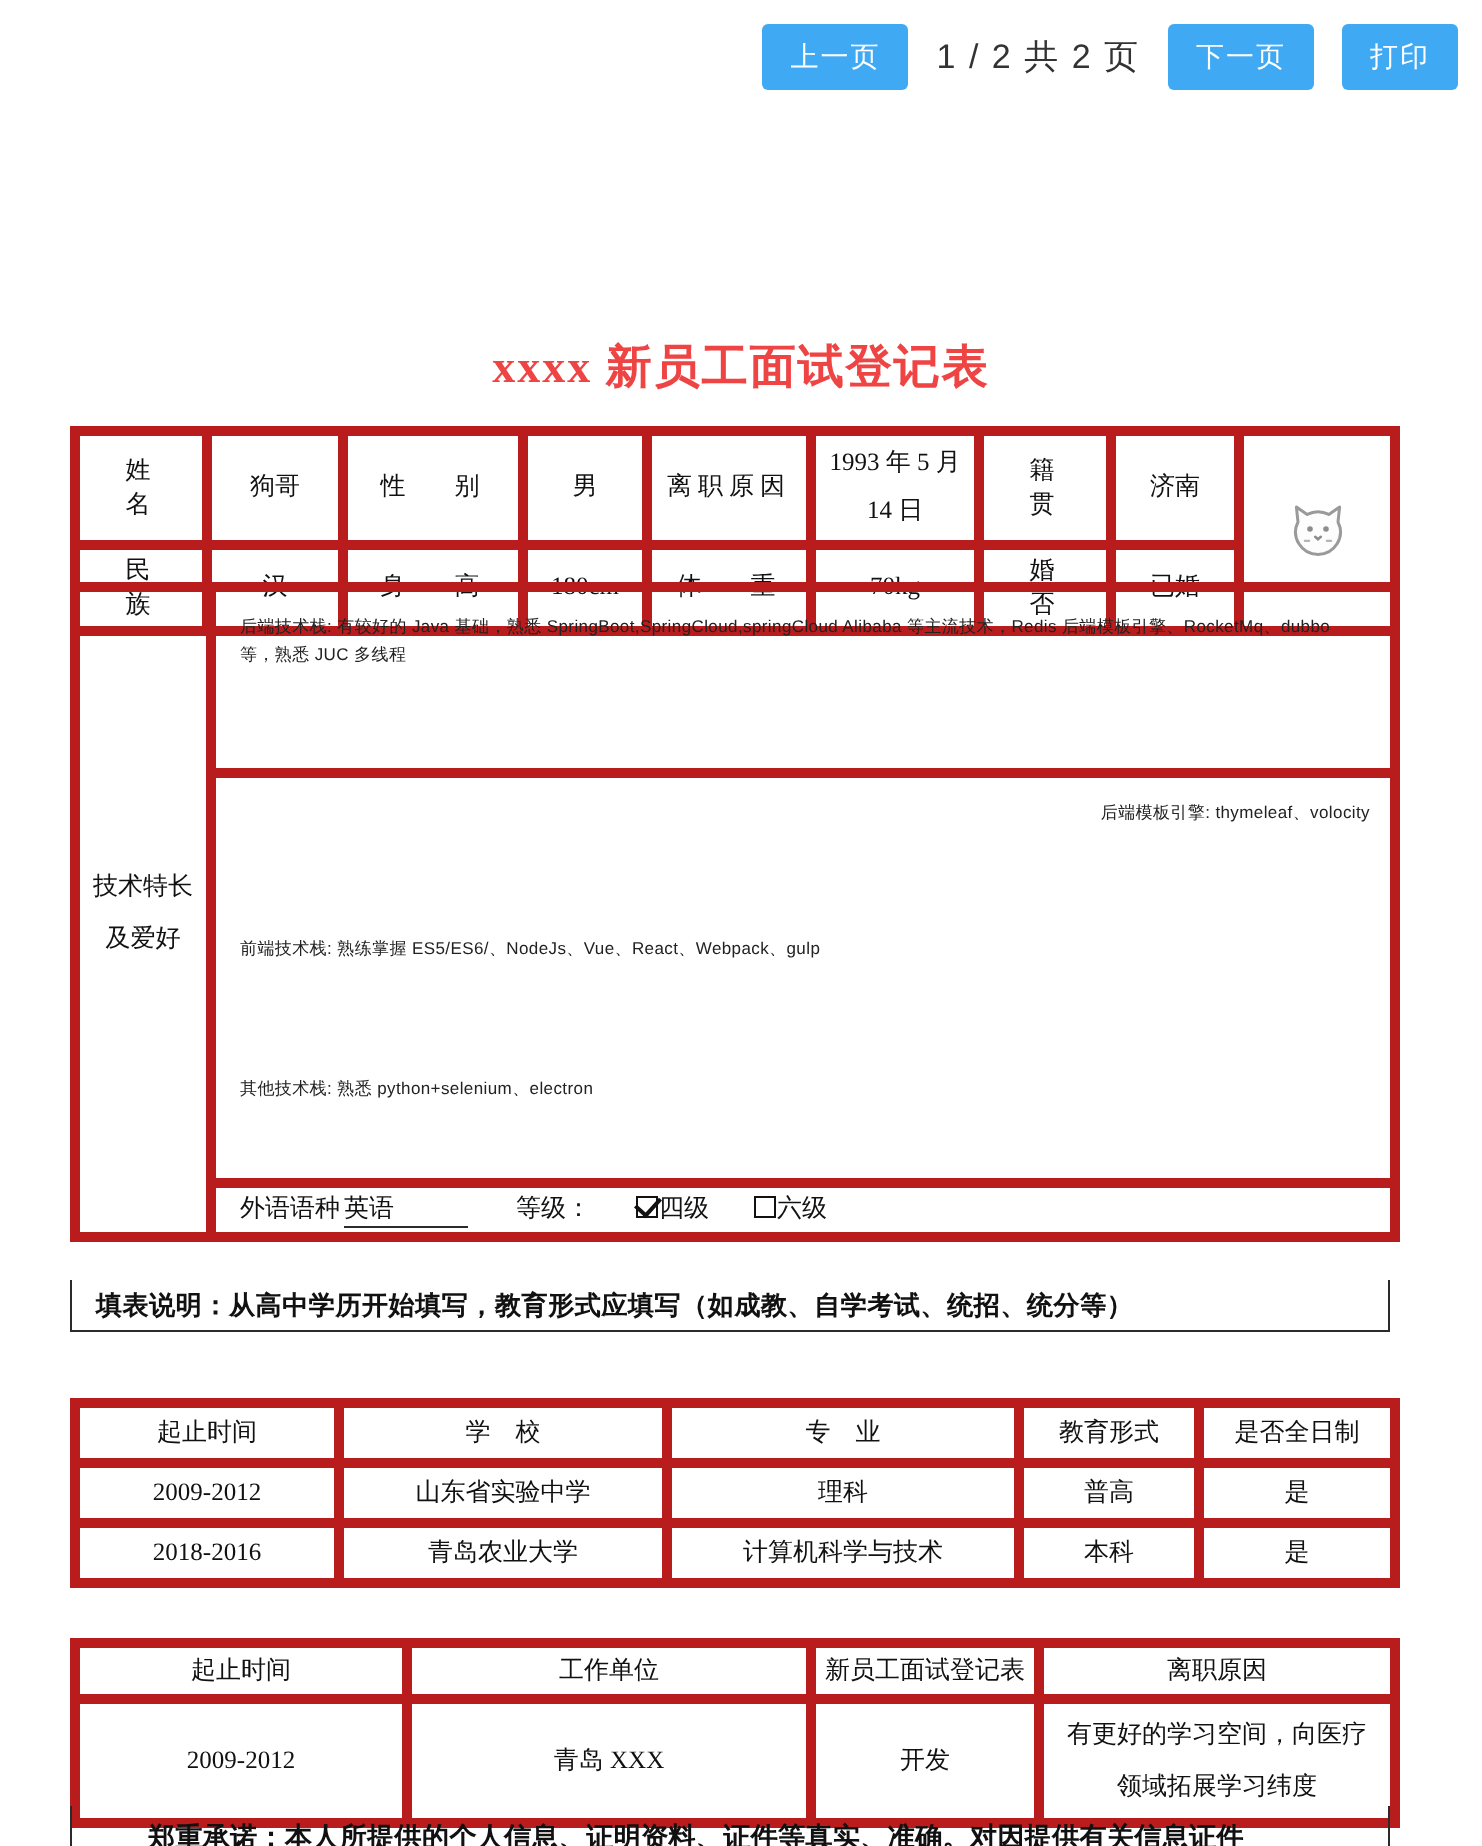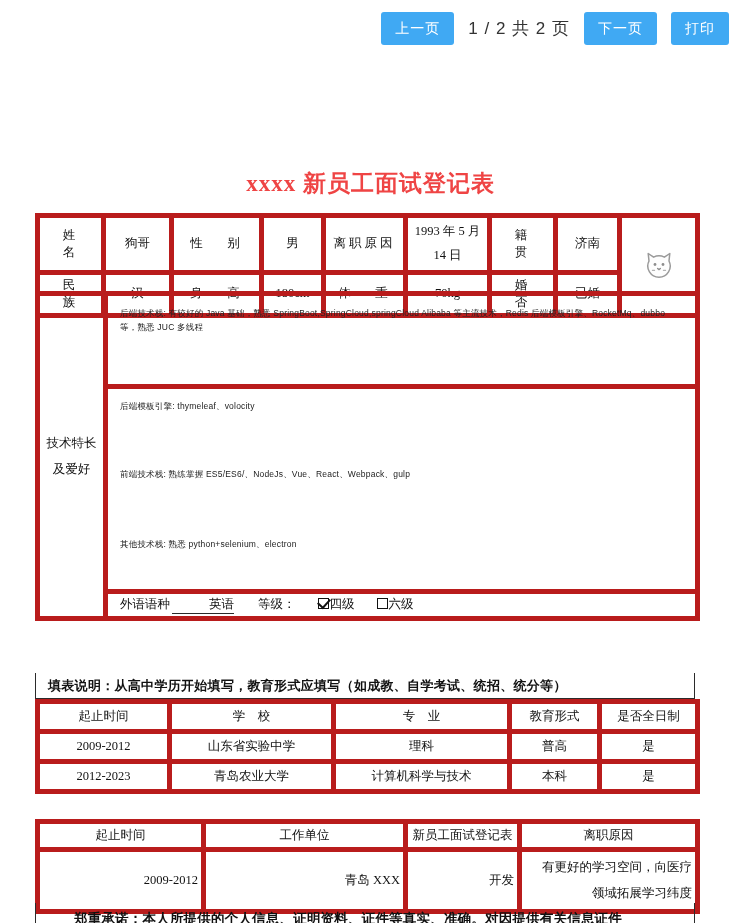--- a/index.html
+++ b/index.html
@@ -80,30 +80,30 @@
     width: 78px; vertical-align: middle !important;
     font-size: 12.5px; line-height: 2.1;
   }
   td.skill-body { padding: 0 !important; border: 1px solid #2b2b2b; }
   .skill-line {
     font-family: "Liberation Sans", sans-serif;
     font-size: 8.5px; color: #222; text-align: left;
     padding: 10px 10px 0 12px; line-height: 1.7; letter-spacing: .2px;
   }
   .sb1 { height: 88px; }
-  .sb2 { height: 68px; }
+  .sb2 { height: 68px; text-align: right; }
   .sb3 { height: 70px; }
   .sb4 { height: 62px; }
 
   .lang-row td {
     height: 24px; text-align: left !important;
     padding-left: 12px !important; font-size: 12px;
   }
   .ul-val {
-    display:inline-block; min-width: 62px; text-align: right;
+    display:inline-block; min-width: 62px; text-align: left;
     border-bottom: 1px solid #2b2b2b; margin: 0 2px;
   }
   .cb {
     display:inline-block; width: 11px; height: 11px;
     border: 1.6px solid #111; vertical-align: -1px; margin-right: 1px;
     position: relative; background:#fff;
   }
   .cb.checked::after {
     content: ""; position: absolute; left: 1px; top: -3px;
     width: 6px; height: 10px; border: solid #111;
@@ -111,29 +111,29 @@
   }
   .sp-lg { display:inline-block; width: 22px; }
 
   
   .note {
     position: absolute; left: 35px; width: 660px;
     border: 1px solid #2b2b2b; border-top: none;
     font-size: 13px; font-weight: bold; color: #111;
     padding: 4px 0 4px 12px; letter-spacing: .3px; height: 26px;
   }
-  #note-edu { top: 617px; }
+  #note-edu { top: 584px; }
   #note-work { top: 737px; }
 
   #edu-table { top: 643px; }
   #edu-table td { height: 30px; }
 
   #work-table { top: 763px; }
   #work-table td { height: 28px; }
-  #work-table tr.work-data td { height: 56px; text-align: right; }
+  #work-table tr.work-data td { height: 56px; }
   .reason { font-size: 11.5px; line-height: 2.1; }
 
   
   .promise {
     position: absolute; left: 35px; top: 847px; width: 660px;
     border: 1px solid #2b2b2b; border-top: none;
     padding: 6px 14px 4px 14px;
     font-size: 13.5px; font-weight: bold; color: #111;
     line-height: 1.55; letter-spacing: .2px; text-align: left;
     height: 76px;
@@ -264,21 +264,21 @@
         <td>是否全日制</td>
       </tr>
       <tr>
         <td>2009-2012</td>
         <td>山东省实验中学</td>
         <td>理科</td>
         <td>普高</td>
         <td>是</td>
       </tr>
       <tr>
-        <td>2012-2023</td>
+        <td>2018-2016</td>
         <td>青岛农业大学</td>
         <td>计算机科学与技术</td>
         <td>本科</td>
         <td>是</td>
       </tr>
     </tbody>
       </table>
 
 
     <table class="grid" id="work-table">

